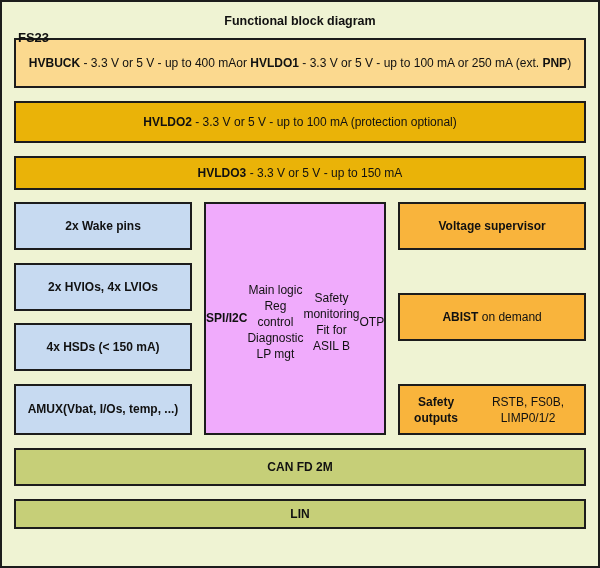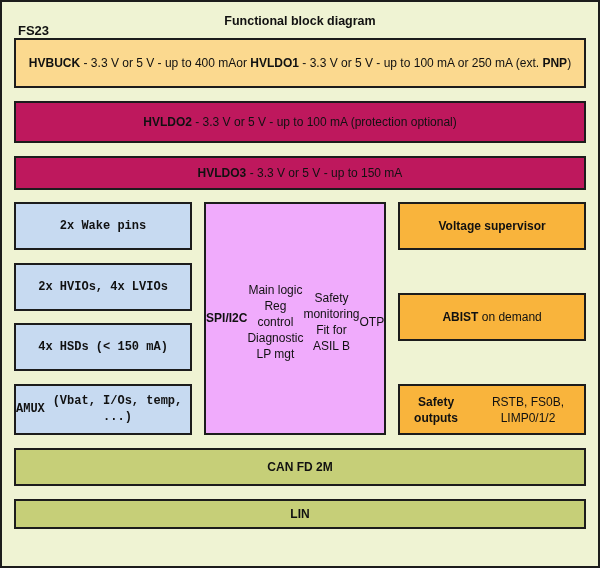--- a/index.html
+++ b/index.html
@@ -7,48 +7,48 @@
     position:relative;
     width:600px; height:568px;
     box-sizing:border-box;
     border:2px solid #1c1c1c;
     background:#EFF3D3;
     padding:10px 12px 0 12px;
     font-family:"Liberation Sans", sans-serif;
     color:#111;
   }
   .hdr { position:relative; height:26px; display:flex; align-items:flex-start; justify-content:center; }
-  .product { position:absolute; left:4px; top:11px; font-weight:bold; font-size:13px; }
+  .product { position:absolute; left:4px; top:18px; font-weight:bold; font-size:13px; }
   .title { font-weight:bold; font-size:12.5px; padding-top:2px; }
 
   .blk {
     border:2px solid #1c1c1c;
     box-sizing:border-box;
     display:flex; 
     align-items:center; justify-content:center;
     text-align:center;
     font-size:12px; line-height:16px;
   }
   .line { white-space:pre-wrap; }
   .b { font-weight:bold; }
 
   .orange { background:#FBD98F; }
-  .teal   { background:#be185d; }
+  .teal   { background:#eab308; }
   .blue   { background:#C7DAF1; font-weight:bold; }
   .gray   { background:#f0abfc; }
   .amber  { background:#F9B43C; }
   .olive  { background:#C6CF78; font-weight:bold; }
 
   .row-buck  { height:50px; margin-bottom:13px; }
   .row-teal2 { height:42px; margin-bottom:13px; }
   .row-teal3 { height:34px; margin-bottom:12px; }
 
   .mid { display:flex; height:233px; margin-bottom:13px; }
   .col { display:flex; flex-direction:column; justify-content:space-between; }
-  .col-left  { width:182px; margin-right:12px;font-family:Liberation Mono, monospace; }
+  .col-left  { width:182px; margin-right:12px; }
   .col-right { width:192px; margin-left:12px; }
   .cell { height:48px; }
   .cell-tall { height:51px; }
   .core { flex:1; }
   .core-group { margin-top:6px; }
   .core-title { margin-bottom:2px; }
 
   .row-can { height:38px; margin-bottom:13px; }
   .row-lin { height:30px; }
 

